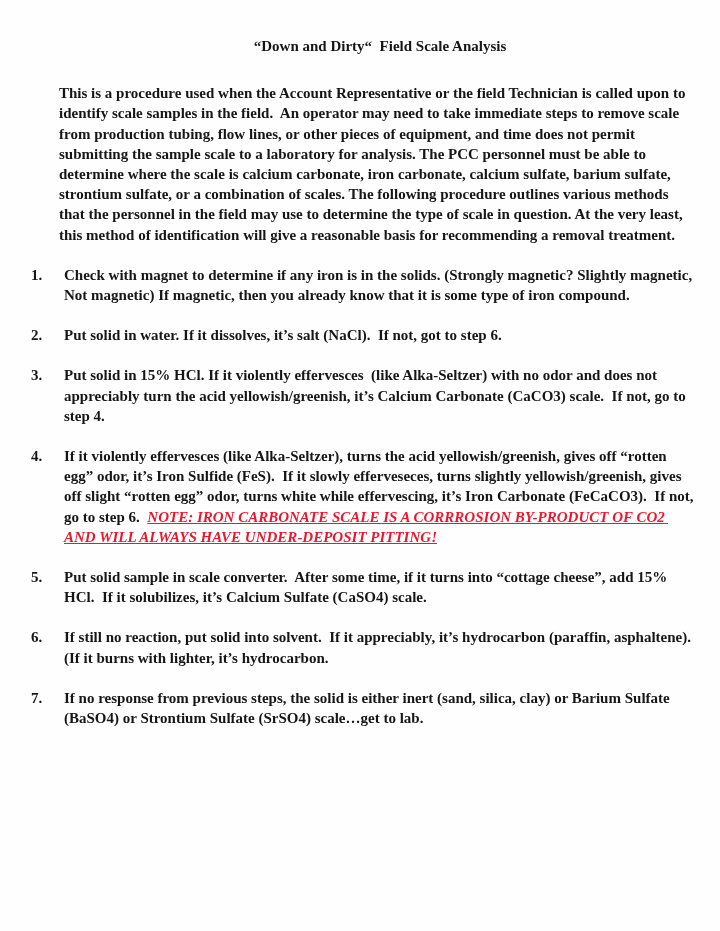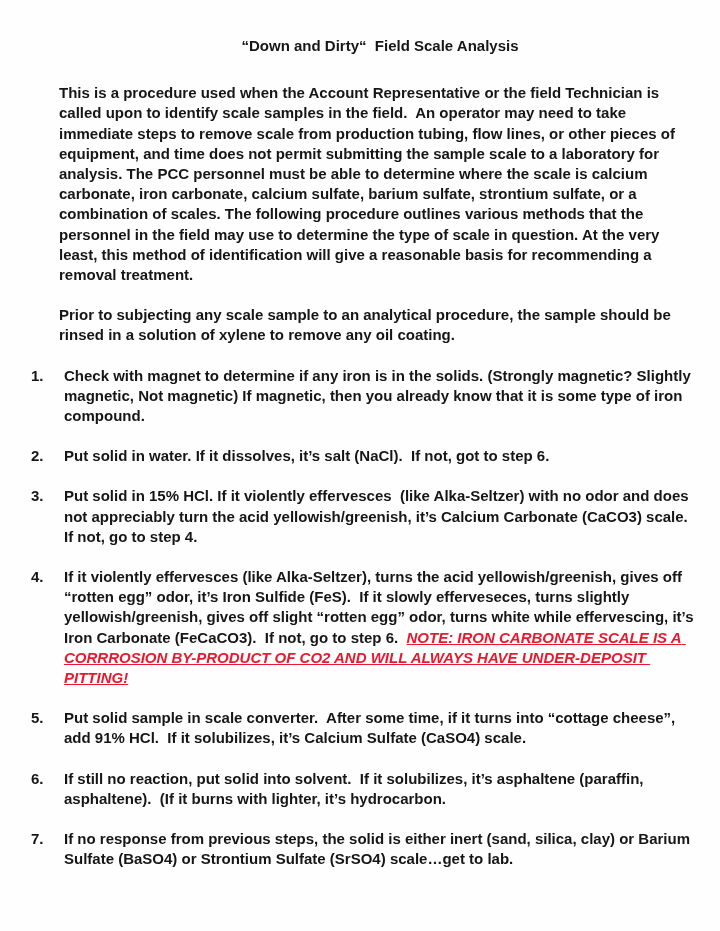--- a/index.html
+++ b/index.html
@@ -7,21 +7,21 @@
     padding: 0;
     background: #ffffff;
   }
   .page {
     position: relative;
     width: 720px;
     height: 931px;
     box-sizing: border-box;
     background: #fffefe;
     padding: 36px 25px 0 43px;
-    font-family: Liberation Sans, sans-serif;
+    font-family: Liberation Serif, serif;
     font-weight: 700;
     font-size: 15px;
     line-height: 20.2px;
     color: #161616;
     overflow: hidden;
   }
   .title {
     text-align: center;
     padding-left: 22px;
     margin-bottom: 27px;
@@ -53,21 +53,20 @@
 </style>
 </head>
 <body>
 
 <div class="page">
 
   <div class="title">“Down and Dirty“  Field Scale Analysis</div>
 
   <p class="para">This is a procedure used when the Account Representative or the field Technician is called upon to identify scale samples in the field.  An operator may need to take immediate steps to remove scale from production tubing, flow lines, or other pieces of equipment, and time does not permit submitting the sample scale to a laboratory for analysis. The PCC personnel must be able to determine where the scale is calcium carbonate, iron carbonate, calcium sulfate, barium sulfate, strontium sulfate, or a combination of scales. The following procedure outlines various methods that the personnel in the field may use to determine the type of scale in question. At the very least, this method of identification will give a reasonable basis for recommending a removal treatment.</p>
 
-  <p class="para">Prior to subjecting any scale sample to an analytical procedure, the sample should be rinsed in a solution of xylene to remove any oil coating.</p>
 
   <div class="steps">
 
     <div class="step">
       <span class="step-num">1.</span>
       <span class="step-text"><span>Check with magnet to determine if any iron is in the solids. (Strongly magnetic? Slightly magnetic, Not magnetic) If magnetic, then you already know that it is some type of iron compound.</span><span class="note"></span></span>
     </div>
 
     <div class="step">
       <span class="step-num">2.</span>
@@ -79,26 +78,26 @@
       <span class="step-text"><span>Put solid in 15% HCl. If it violently effervesces  (like Alka-Seltzer) with no odor and does not appreciably turn the acid yellowish/greenish, it’s Calcium Carbonate (CaCO3) scale.  If not, go to step 4.</span><span class="note"></span></span>
     </div>
 
     <div class="step">
       <span class="step-num">4.</span>
       <span class="step-text"><span>If it violently effervesces (like Alka-Seltzer), turns the acid yellowish/greenish, gives off “rotten egg” odor, it’s Iron Sulfide (FeS).  If it slowly efferveseces, turns slightly yellowish/greenish, gives off slight “rotten egg” odor, turns white while effervescing, it’s Iron Carbonate (FeCaCO3).  If not, go to step 6.  </span><span class="note">NOTE: IRON CARBONATE SCALE IS A CORRROSION BY-PRODUCT OF CO2 AND WILL ALWAYS HAVE UNDER-DEPOSIT PITTING!</span></span>
     </div>
 
     <div class="step">
       <span class="step-num">5.</span>
-      <span class="step-text"><span>Put solid sample in scale converter.  After some time, if it turns into “cottage cheese”, add 91% HCl.  If it solubilizes, it’s Calcium Sulfate (CaSO4) scale.</span><span class="note"></span></span>
+      <span class="step-text"><span>Put solid sample in scale converter.  After some time, if it turns into “cottage cheese”, add 15% HCl.  If it solubilizes, it’s Calcium Sulfate (CaSO4) scale.</span><span class="note"></span></span>
     </div>
 
     <div class="step">
       <span class="step-num">6.</span>
-      <span class="step-text"><span>If still no reaction, put solid into solvent.  If it solubilizes, it’s asphaltene (paraffin, asphaltene).  (If it burns with lighter, it’s hydrocarbon.</span><span class="note"></span></span>
+      <span class="step-text"><span>If still no reaction, put solid into solvent.  If it appreciably, it’s hydrocarbon (paraffin, asphaltene).  (If it burns with lighter, it’s hydrocarbon.</span><span class="note"></span></span>
     </div>
 
     <div class="step">
       <span class="step-num">7.</span>
       <span class="step-text"><span>If no response from previous steps, the solid is either inert (sand, silica, clay) or Barium Sulfate (BaSO4) or Strontium Sulfate (SrSO4) scale…get to lab.</span><span class="note"></span></span>
     </div>
 
   </div>
 </div>
 

